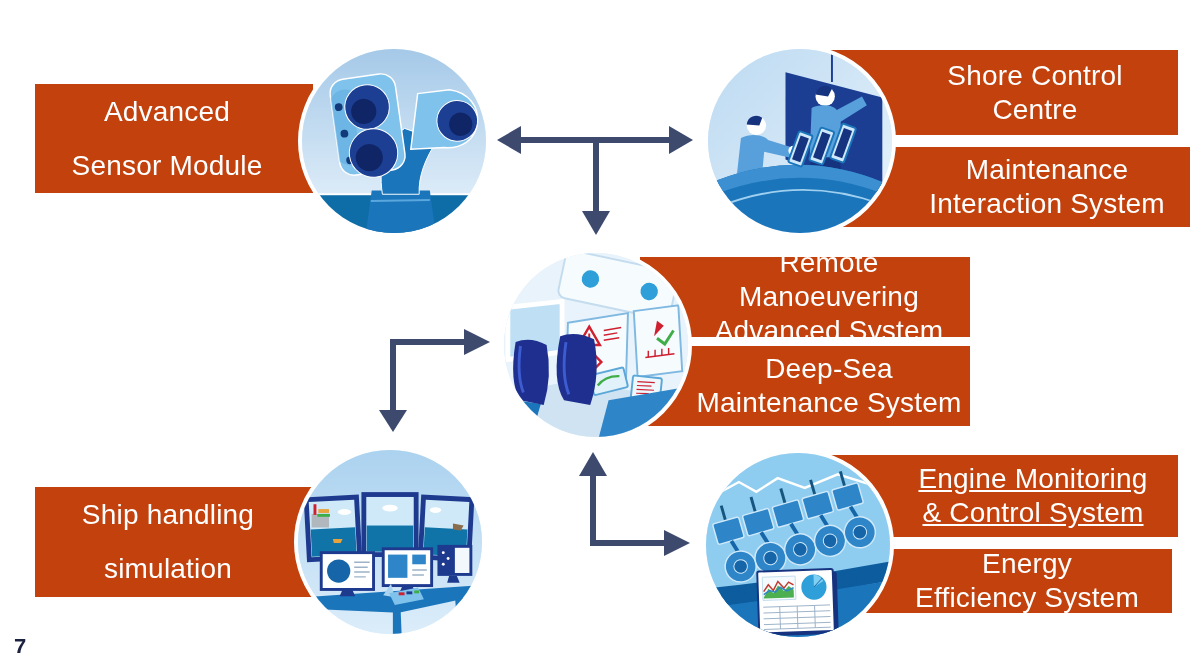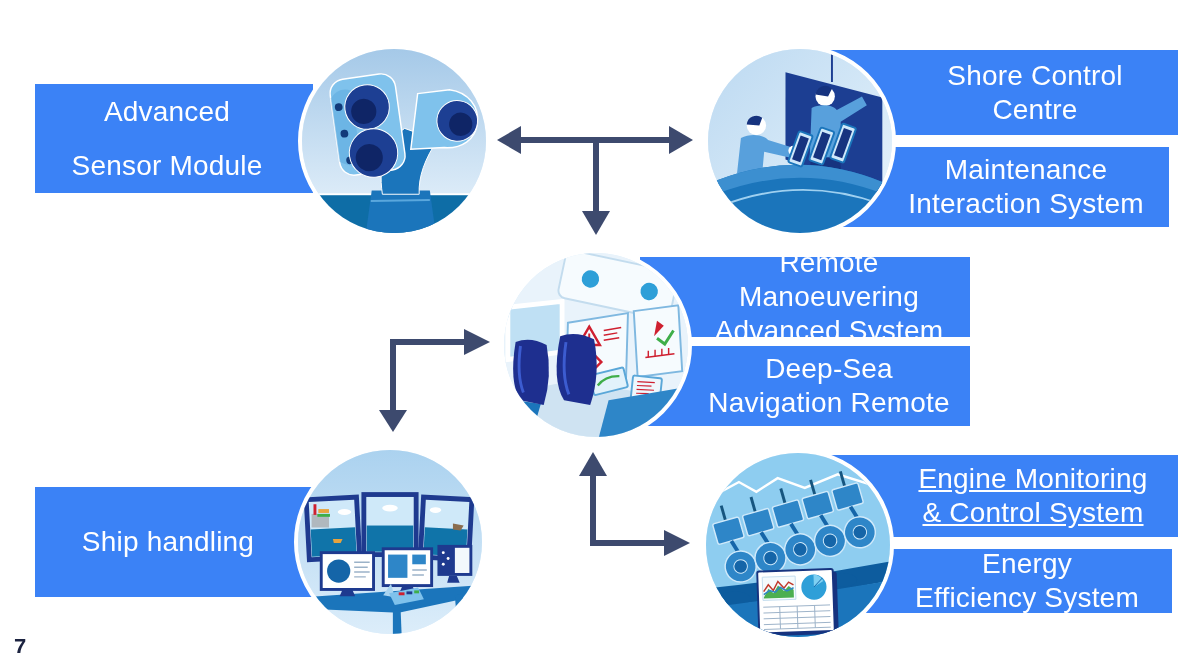--- a/index.html
+++ b/index.html
@@ -1,21 +1,21 @@
 <!DOCTYPE html>
 <html><head>
 <meta charset="utf-8">
 <style>
   html,body{margin:0;padding:0;background:#ffffff;}
   .canvas{
     position:relative;width:1200px;height:653px;background:#ffffff;overflow:hidden;
     font-family:"Liberation Sans",sans-serif;
   }
   .label-box{
-    position:absolute;background:#3b82f6;color:#ffffff;
+    position:absolute;background:#c2410c;color:#ffffff;
     display:flex;flex-direction:column;justify-content:center;align-items:center;
     text-align:center;font-size:28px;line-height:34px;letter-spacing:.2px;
     box-sizing:border-box;z-index:1;
   }
   .pad-r{padding-right:14px;gap:20px;}
   .pad-l-70{padding-left:70px;}
   .pad-l-48{padding-left:48px;}
   .node-circle{
     position:absolute;width:192px;height:192px;border-radius:50%;
     border:4px solid #ffffff;box-sizing:border-box;overflow:hidden;z-index:3;
@@ -60,37 +60,38 @@
   <div class="label-box pad-r" style="left:35px;top:84px;width:278px;height:109px;">
     <span>Advanced</span>
     <span>Sensor Module</span>
   </div>
 
   <div class="label-box pad-l-70" style="left:822px;top:50px;width:356px;height:85px;">
     <span>Shore Control</span>
     <span>Centre</span>
   </div>
 
-  <div class="label-box pad-l-70" style="left:813px;top:147px;width:356px;height:80px;">
+  <div class="label-box pad-l-70" style="left:834px;top:147px;width:356px;height:80px;">
     <span>Maintenance</span>
     <span>Interaction System</span>
   </div>
 
   <div class="label-box pad-l-48" style="left:640px;top:257px;width:330px;height:80px;">
     <span>Remote Manoeuvering</span>
     <span>Advanced System</span>
   </div>
 
   <div class="label-box pad-l-48" style="left:640px;top:346px;width:330px;height:80px;">
     <span>Deep-Sea</span>
-    <span>Navigation Remote</span>
+    <span>Maintenance System</span>
   </div>
 
   <div class="label-box pad-r" style="left:35px;top:487px;width:280px;height:110px;">
     <span>Ship handling</span>
+    <span>simulation</span>
   </div>
 
   <div class="label-box pad-l-70" style="left:818px;top:455px;width:360px;height:82px;text-decoration:underline;">
     <span>Engine Monitoring</span>
     <span>&amp; Control System</span>
   </div>
 
   <div class="label-box pad-l-70" style="left:812px;top:549px;width:360px;height:64px;">
     <span>Energy</span>
     <span>Efficiency System</span>

